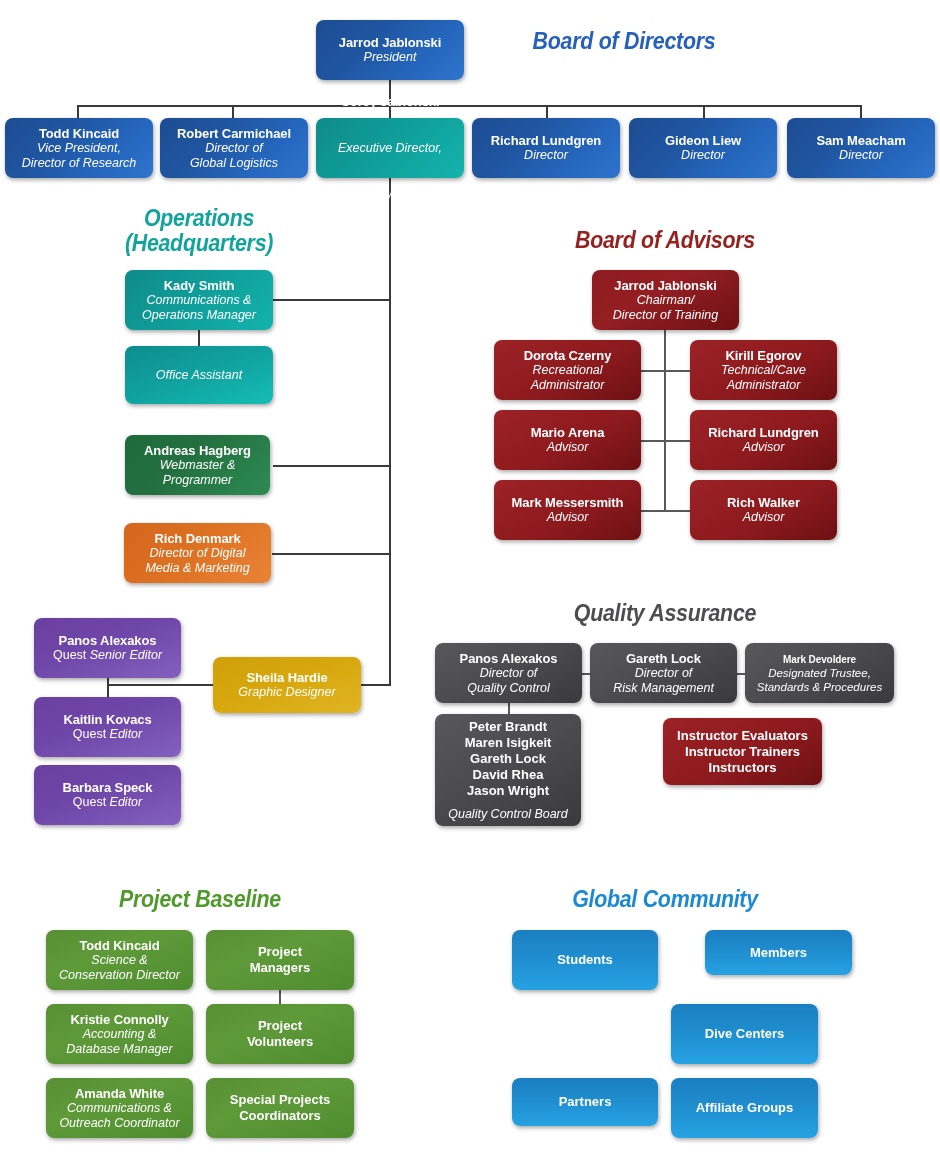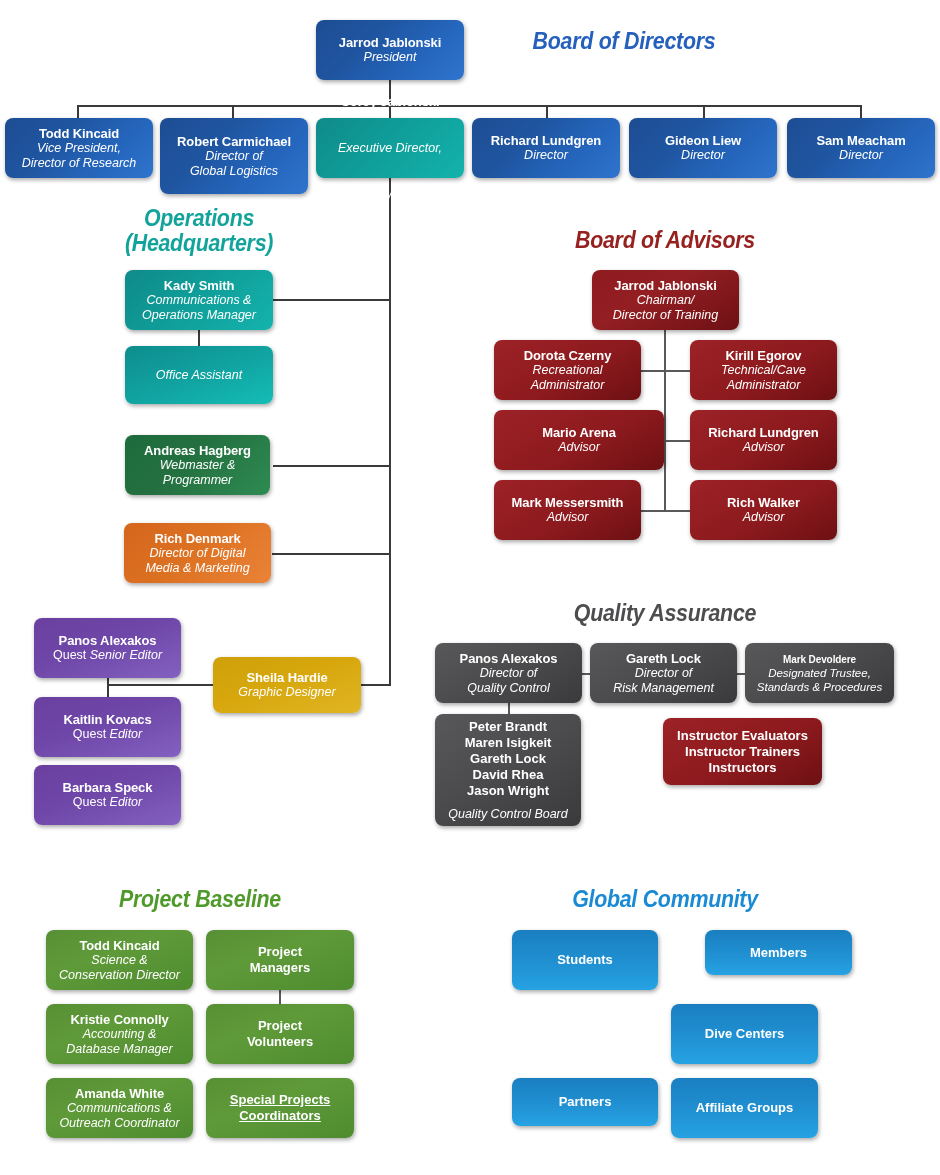--- a/index.html
+++ b/index.html
@@ -115,21 +115,21 @@
     <div class="nm">Jarrod Jablonski</div>
     <div class="rl">President</div>
   </div>
 
   <div class="node c-blue" style="left:5px;top:118px;width:148px;height:60px;">
     <div class="nm">Todd Kincaid</div>
     <div class="rl">Vice President,</div>
     <div class="rl">Director of Research</div>
   </div>
 
-  <div class="node c-blue" style="left:160px;top:118px;width:148px;height:76px;">
+  <div class="node c-blue" style="left:160px;top:118px;width:148px;height:60px;">
     <div class="nm">Robert Carmichael</div>
     <div class="rl">Director of</div>
     <div class="rl">Global Logistics</div>
   </div>
 
   <div class="node c-teal" style="left:316px;top:118px;width:148px;height:60px;gap:32px;">
     <div class="nm">Corey Jablonski</div>
     <div class="rl">Executive Director,</div>
     <div class="rl">Secretary/Treasurer</div>
   </div>
@@ -208,21 +208,21 @@
     <div class="rl">Recreational</div>
     <div class="rl">Administrator</div>
   </div>
 
   <div class="node c-maroon2" style="left:690px;top:340px;width:147px;height:60px;">
     <div class="nm">Kirill Egorov</div>
     <div class="rl">Technical/Cave</div>
     <div class="rl">Administrator</div>
   </div>
 
-  <div class="node c-maroon2" style="left:494px;top:410px;width:170px;height:60px;">
+  <div class="node c-maroon2" style="left:494px;top:410px;width:147px;height:60px;">
     <div class="nm">Mario Arena</div>
     <div class="rl">Advisor</div>
   </div>
 
   <div class="node c-maroon2" style="left:690px;top:410px;width:147px;height:60px;">
     <div class="nm">Richard Lundgren</div>
     <div class="rl">Advisor</div>
   </div>
 
   <div class="node c-maroon2" style="left:494px;top:480px;width:147px;height:60px;">
@@ -289,21 +289,21 @@
   <div class="node c-green-lt" style="left:206px;top:930px;width:148px;height:60px;">
     <div class="stack">Project</div>
     <div class="stack">Managers</div>
   </div>
 
   <div class="node c-green-lt" style="left:206px;top:1004px;width:148px;height:60px;">
     <div class="stack">Project</div>
     <div class="stack">Volunteers</div>
   </div>
 
-  <div class="node c-green-lt" style="left:206px;top:1078px;width:148px;height:60px;text-decoration:underline;">
+  <div class="node c-green-lt" style="left:206px;top:1078px;width:148px;height:60px;">
     <div class="stack">Special Projects</div>
     <div class="stack">Coordinators</div>
   </div>
 
   <div class="node c-blue-lt" style="left:512px;top:930px;width:146px;height:60px;">
     <div class="stack">Students</div>
   </div>
 
 
   <div class="node c-blue-lt" style="left:512px;top:1078px;width:146px;height:48px;">

